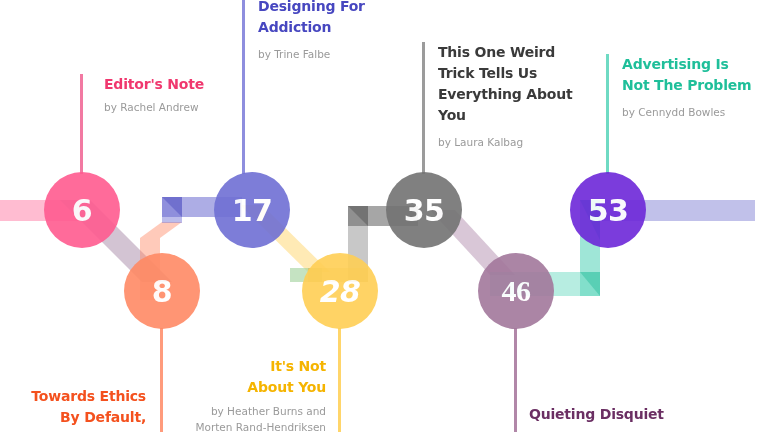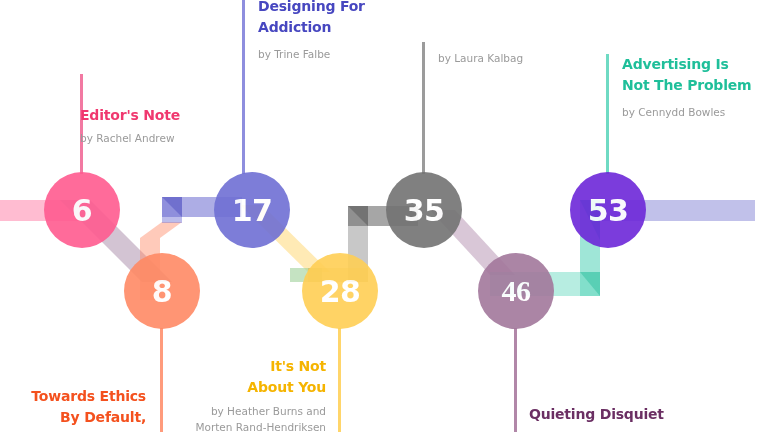--- a/index.html
+++ b/index.html
@@ -59,47 +59,53 @@
 
   <div class="node" style="left:44px; top:172px; background:#ff5b90;">
     <span>6</span>
   </div>
   <div class="node" style="left:124px; top:253px; background:#ff8a65;">
     <span>8</span>
   </div>
   <div class="node" style="left:214px; top:172px; background:#6f70d4;">
     <span>17</span>
   </div>
-  <div class="node" style="left:302px; top:253px; background:#ffcf55;">
+  <div class="node" style="left:302px; top:253px; background:#ffcf55;font-style:italic;">
     <span>28</span>
   </div>
   <div class="node" style="left:386px; top:172px; background:#737373;">
     <span>35</span>
   </div>
   <div class="node" style="left:478px; top:253px; background:#a3789c;font-family:Liberation Serif, serif;">
     <span>46</span>
   </div>
   <div class="node" style="left:570px; top:172px; background:#6d28d9;text-align:center;">
     <span>53</span>
   </div>
 
-  <div class="label" style="left:80px; top:74px;margin-top:31px;">
+  <div class="label" style="left:104px; top:74px;">
     <div class="title" style="color:#f0386f;">Editor's Note</div>
     <div class="author" style="margin-top:4px;">by Rachel Andrew</div>
   </div>
 
   <div class="label" style="left:258px; top:-4px;">
     <div class="title" style="color:#4747c0;">
       <div>Designing For</div>
       <div>Addiction</div>
     </div>
     <div class="author">by Trine Falbe</div>
   </div>
 
   <div class="label" style="left:438px; top:42px;">
+    <div class="title" style="color:#3a3a3a;">
+      <div>This One Weird</div>
+      <div>Trick Tells Us</div>
+      <div>Everything About</div>
+      <div>You</div>
+    </div>
     <div class="author">by Laura Kalbag</div>
   </div>
 
   <div class="label" style="left:622px; top:54px;">
     <div class="title" style="color:#1fbf9a;">
       <div>Advertising Is</div>
       <div>Not The Problem</div>
     </div>
     <div class="author">by Cennydd Bowles</div>
   </div>

